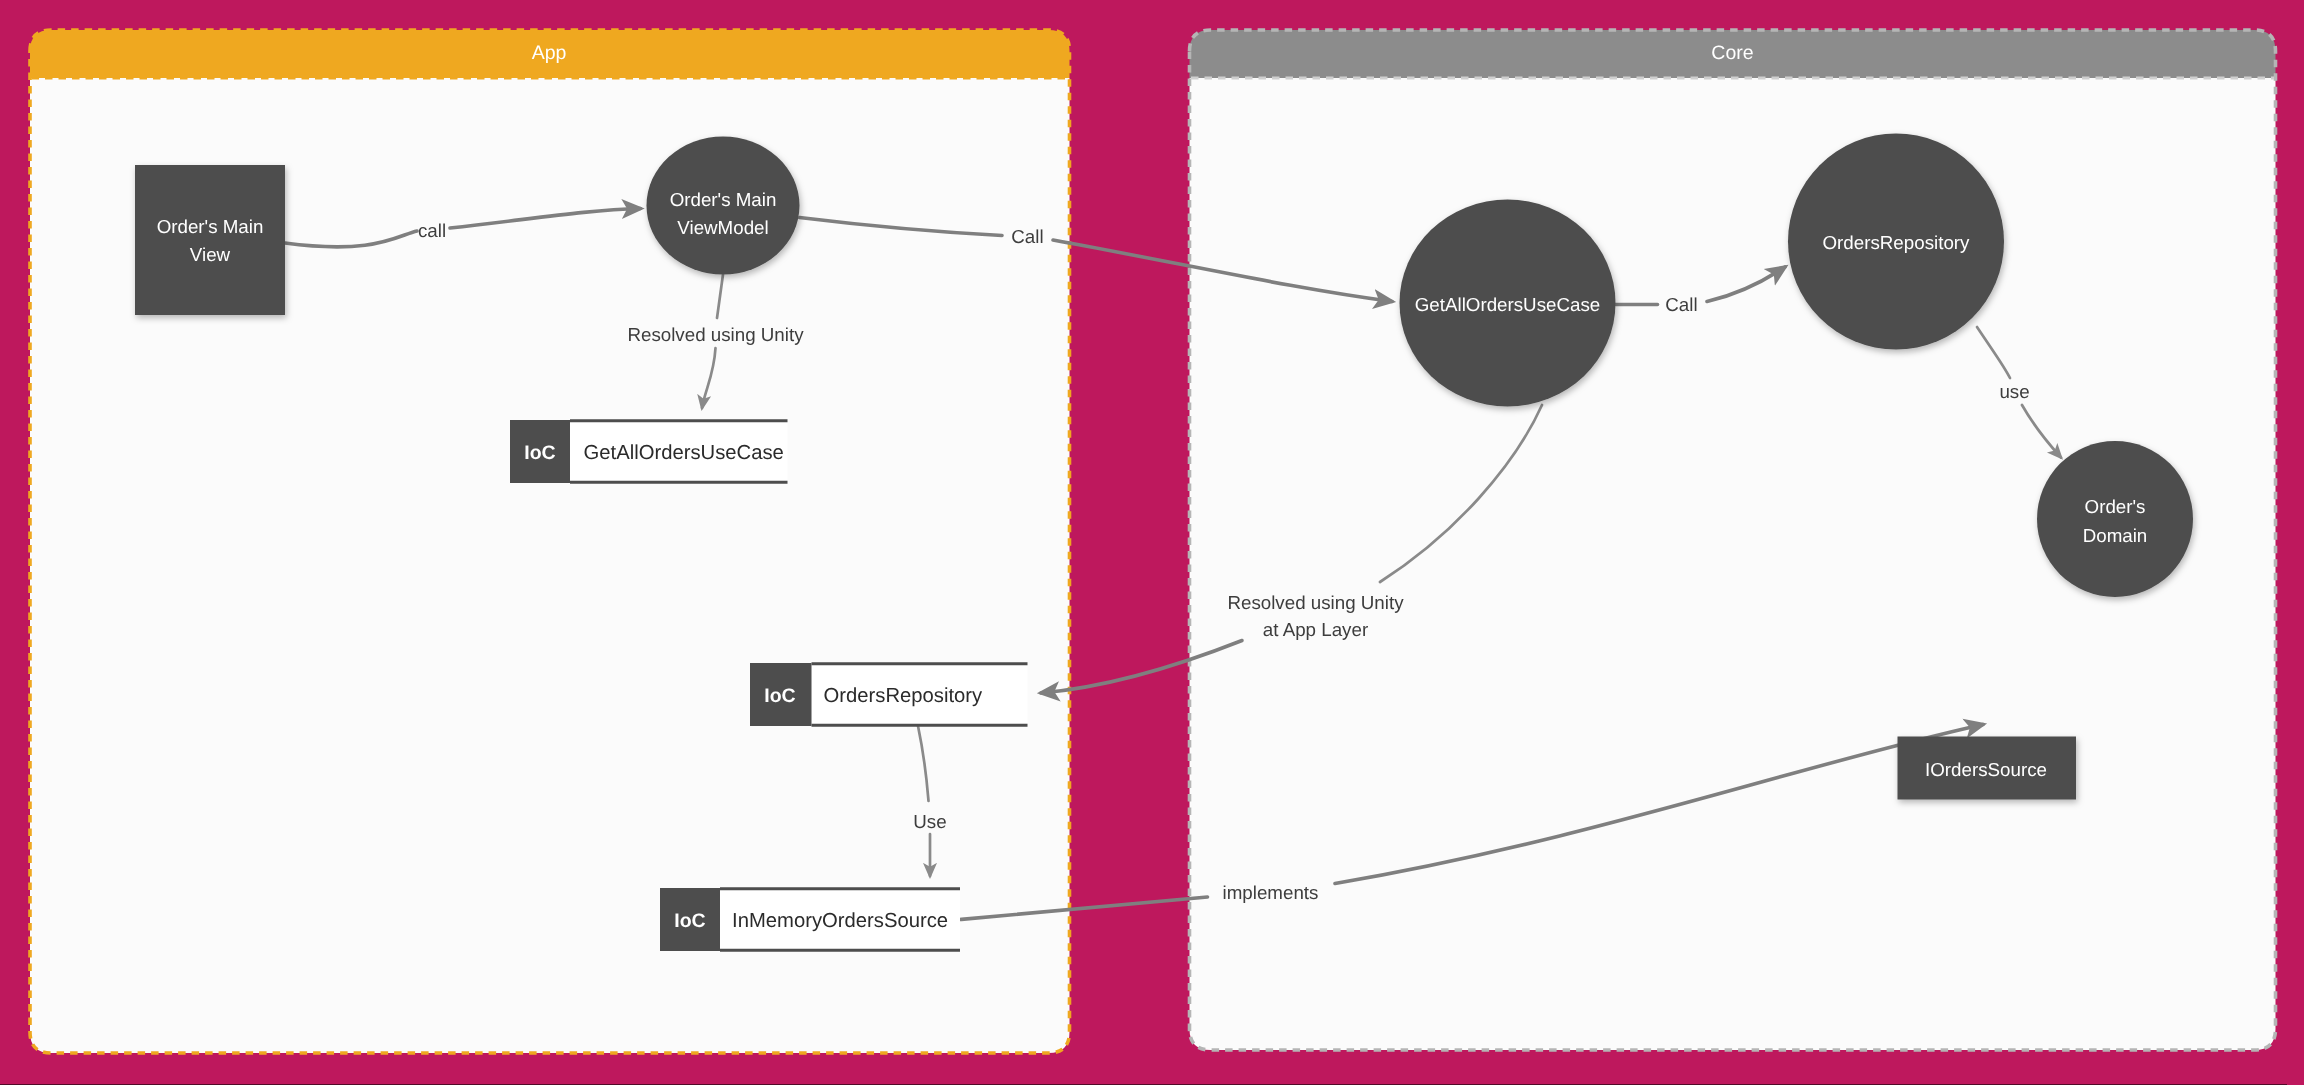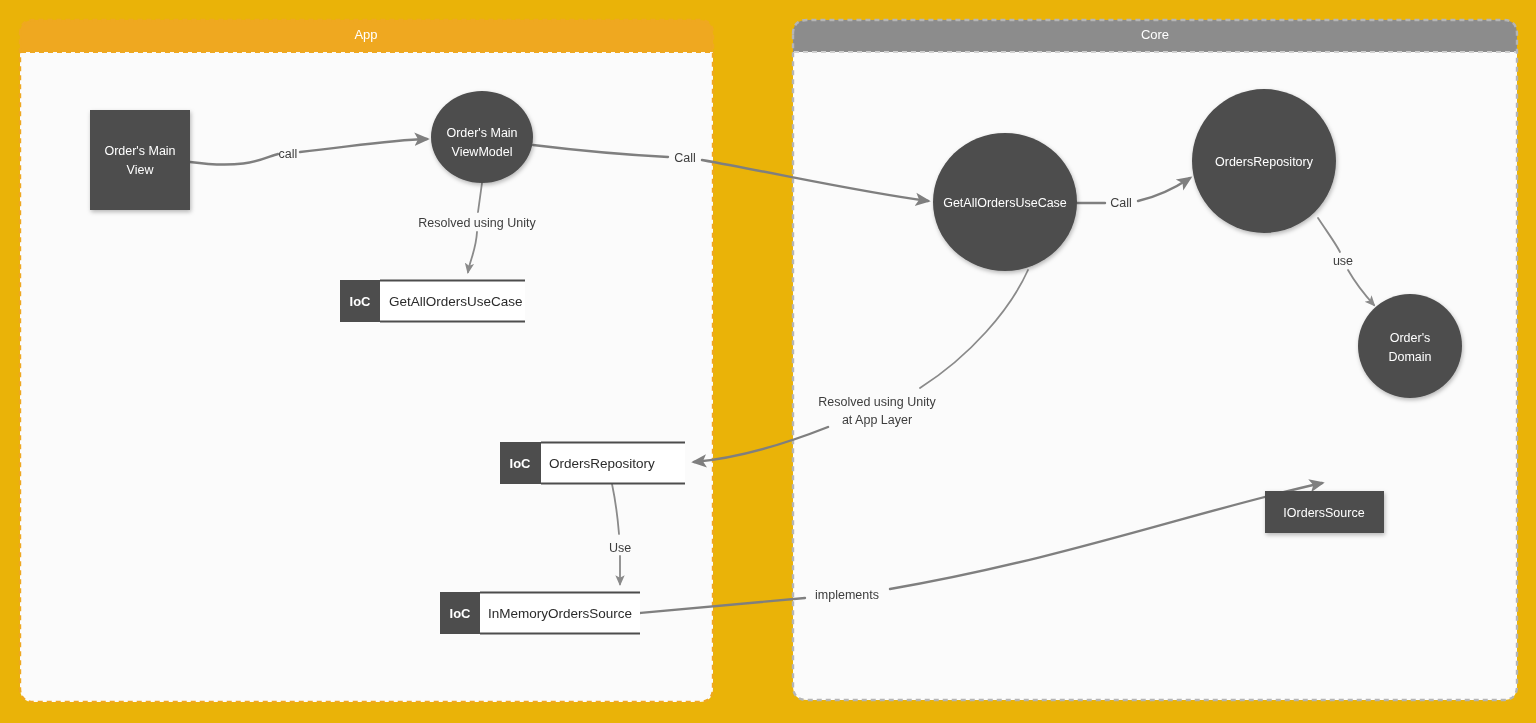--- a/index.html
+++ b/index.html
@@ -11,21 +11,21 @@
   body {
     width: 1536px;
     height: 723px;
     font-family: "Liberation Sans", sans-serif;
     overflow: hidden;
   }
   #stage {
     position: relative;
     width: 1536px;
     height: 723px;
-    background: #eab308;
+    background: #be185d;
   }
   svg#canvas {
     position: absolute;
     left: 0;
     top: 0;
     width: 1536px;
     height: 723px;
   }
   .panel-title {
     font-size: 13px;

